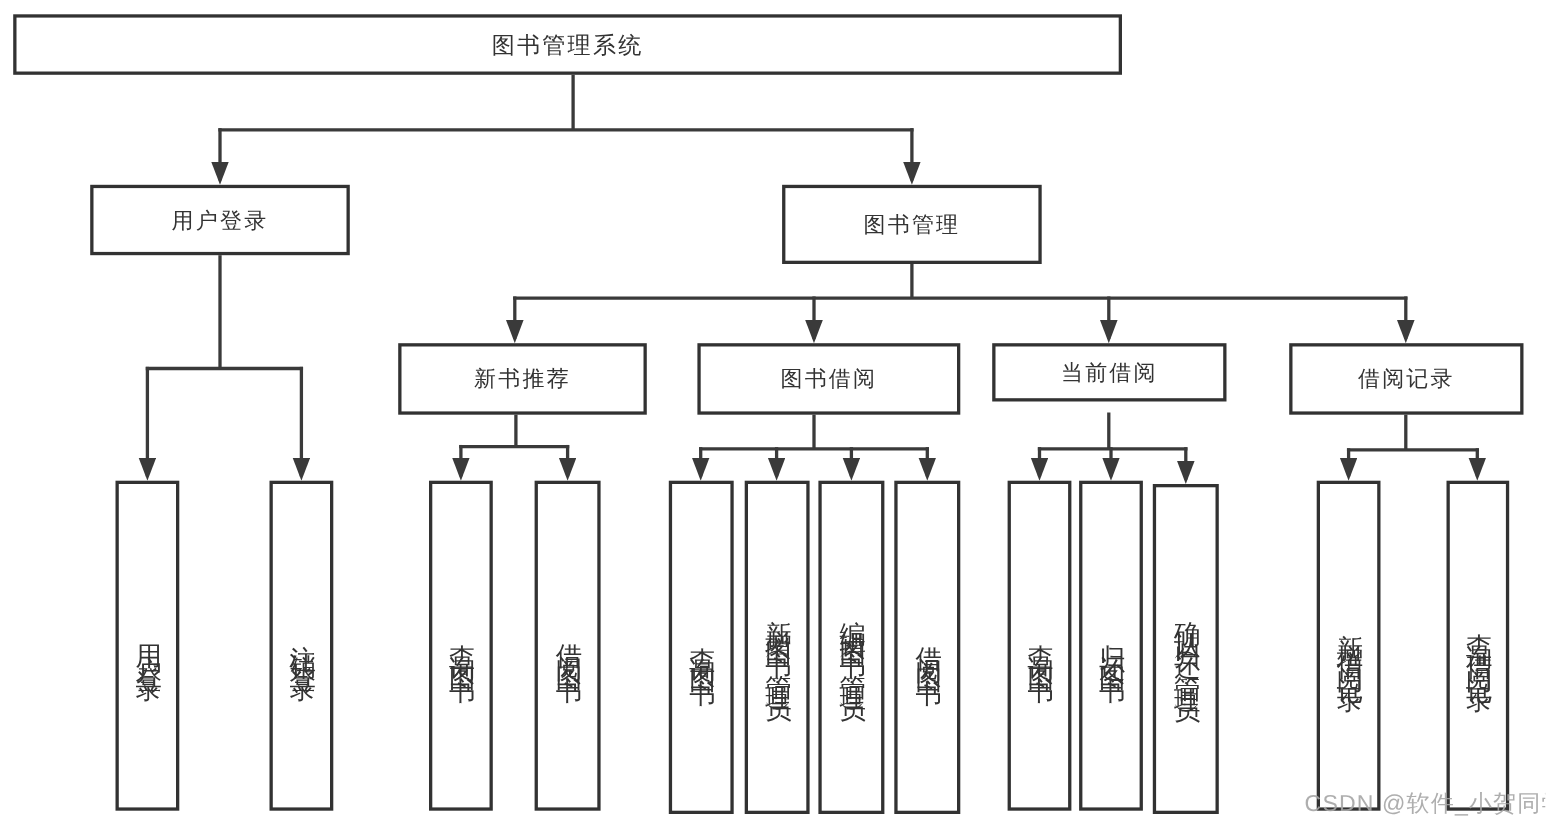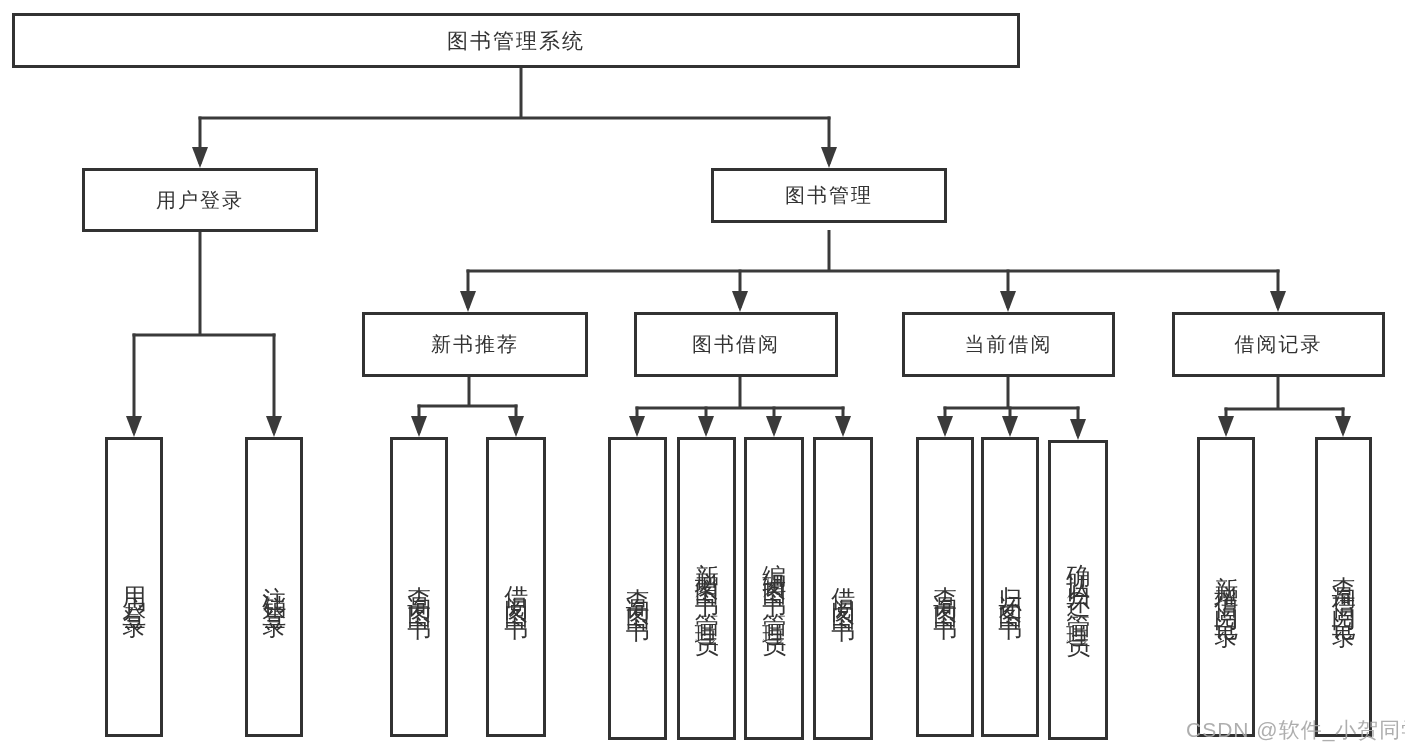--- a/index.html
+++ b/index.html
@@ -115,31 +115,31 @@
     </g>
   </svg>
 
   <div class="node hnode rootnode" style="left:12px; top:13px; width:1008px; height:55px;">
     <span>图书管理系统</span>
   </div>
 
   <div class="node hnode" style="left:82px; top:168px; width:236px; height:64px;">
     <span>用户登录</span>
   </div>
-  <div class="node hnode" style="left:711px; top:168px; width:236px; height:55px;">
+  <div class="node hnode" style="left:711px; top:168px; width:236px; height:72px;">
     <span>图书管理</span>
   </div>
 
   <div class="node hnode" style="left:362px; top:312px; width:226px; height:65px;">
     <span>新书推荐</span>
   </div>
-  <div class="node hnode" style="left:634px; top:312px; width:204px; height:65px;">
+  <div class="node hnode" style="left:634px; top:312px; width:239px; height:65px;">
     <span>图书借阅</span>
   </div>
-  <div class="node hnode" style="left:902px; top:312px; width:213px; height:65px;">
+  <div class="node hnode" style="left:902px; top:312px; width:213px; height:53px;">
     <span>当前借阅</span>
   </div>
   <div class="node hnode" style="left:1172px; top:312px; width:213px; height:65px;">
     <span>借阅记录</span>
   </div>
 
   <div class="node vnode" style="left:105px; top:437px; width:58px; height:300px;">
     <span>用户登录</span>
   </div>
   <div class="node vnode" style="left:245px; top:437px; width:58px; height:300px;">

